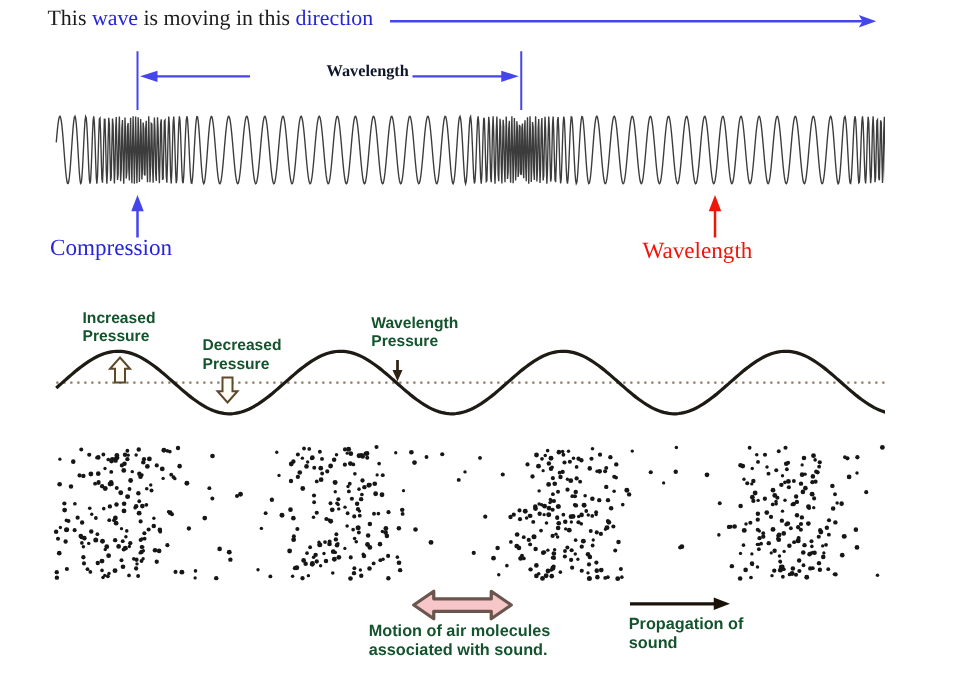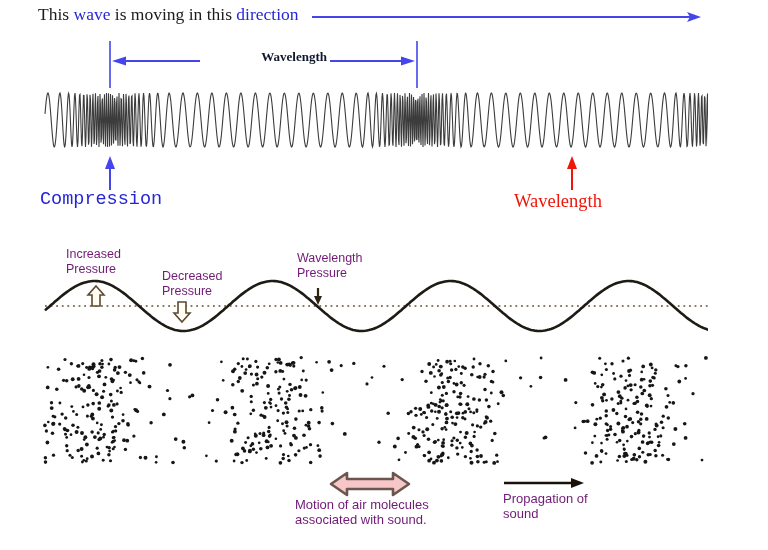--- a/index.html
+++ b/index.html
@@ -5,24 +5,24 @@
   html,body{margin:0;padding:0;background:#fff;}
   .stage{position:relative;width:708px;height:550px;background:#ffffff;overflow:hidden;
          font-family:"Liberation Serif", serif;}
   svg{position:absolute;left:0;top:0;}
   .lbl{position:absolute;white-space:pre-line;line-height:1.18;}
   .title{position:absolute;left:38px;top:4px;font-size:17.5px;color:#1c1c1c;
          font-family:"Liberation Serif", serif;}
   .blue{color:#2626d8;}
   .wavelength{left:203px;top:49px;width:124px;text-align:right;font-weight:bold;
               font-size:13px;color:#0f172a;}
-  .compression{left:40px;top:189px;font-size:18.5px;color:#2626d8;font-family:Liberation Mono, monospace;}
+  .compression{left:40px;top:189px;font-size:18.5px;color:#2626d8;}
   .rarefaction{left:514px;top:191px;font-size:18.5px;color:#ee1509;}
-  .brownlbl{font-family:"Liberation Sans", sans-serif;font-weight:normal;
-            font-size:12.5px;color:#701a75;}
+  .brownlbl{font-family:"Liberation Sans", sans-serif;font-weight:bold;
+            font-size:12.5px;color:#14532d;}
   .increased{left:66px;top:247px;}
   .decreased{left:162px;top:269px;}
   .atmospheric{left:297px;top:251px;}
   .motion{left:295px;top:497px;font-size:13px;}
   .propagation{left:503px;top:491px;font-size:13px;}
 </style>
 </head>
 <body>
 
 <div class="stage">

